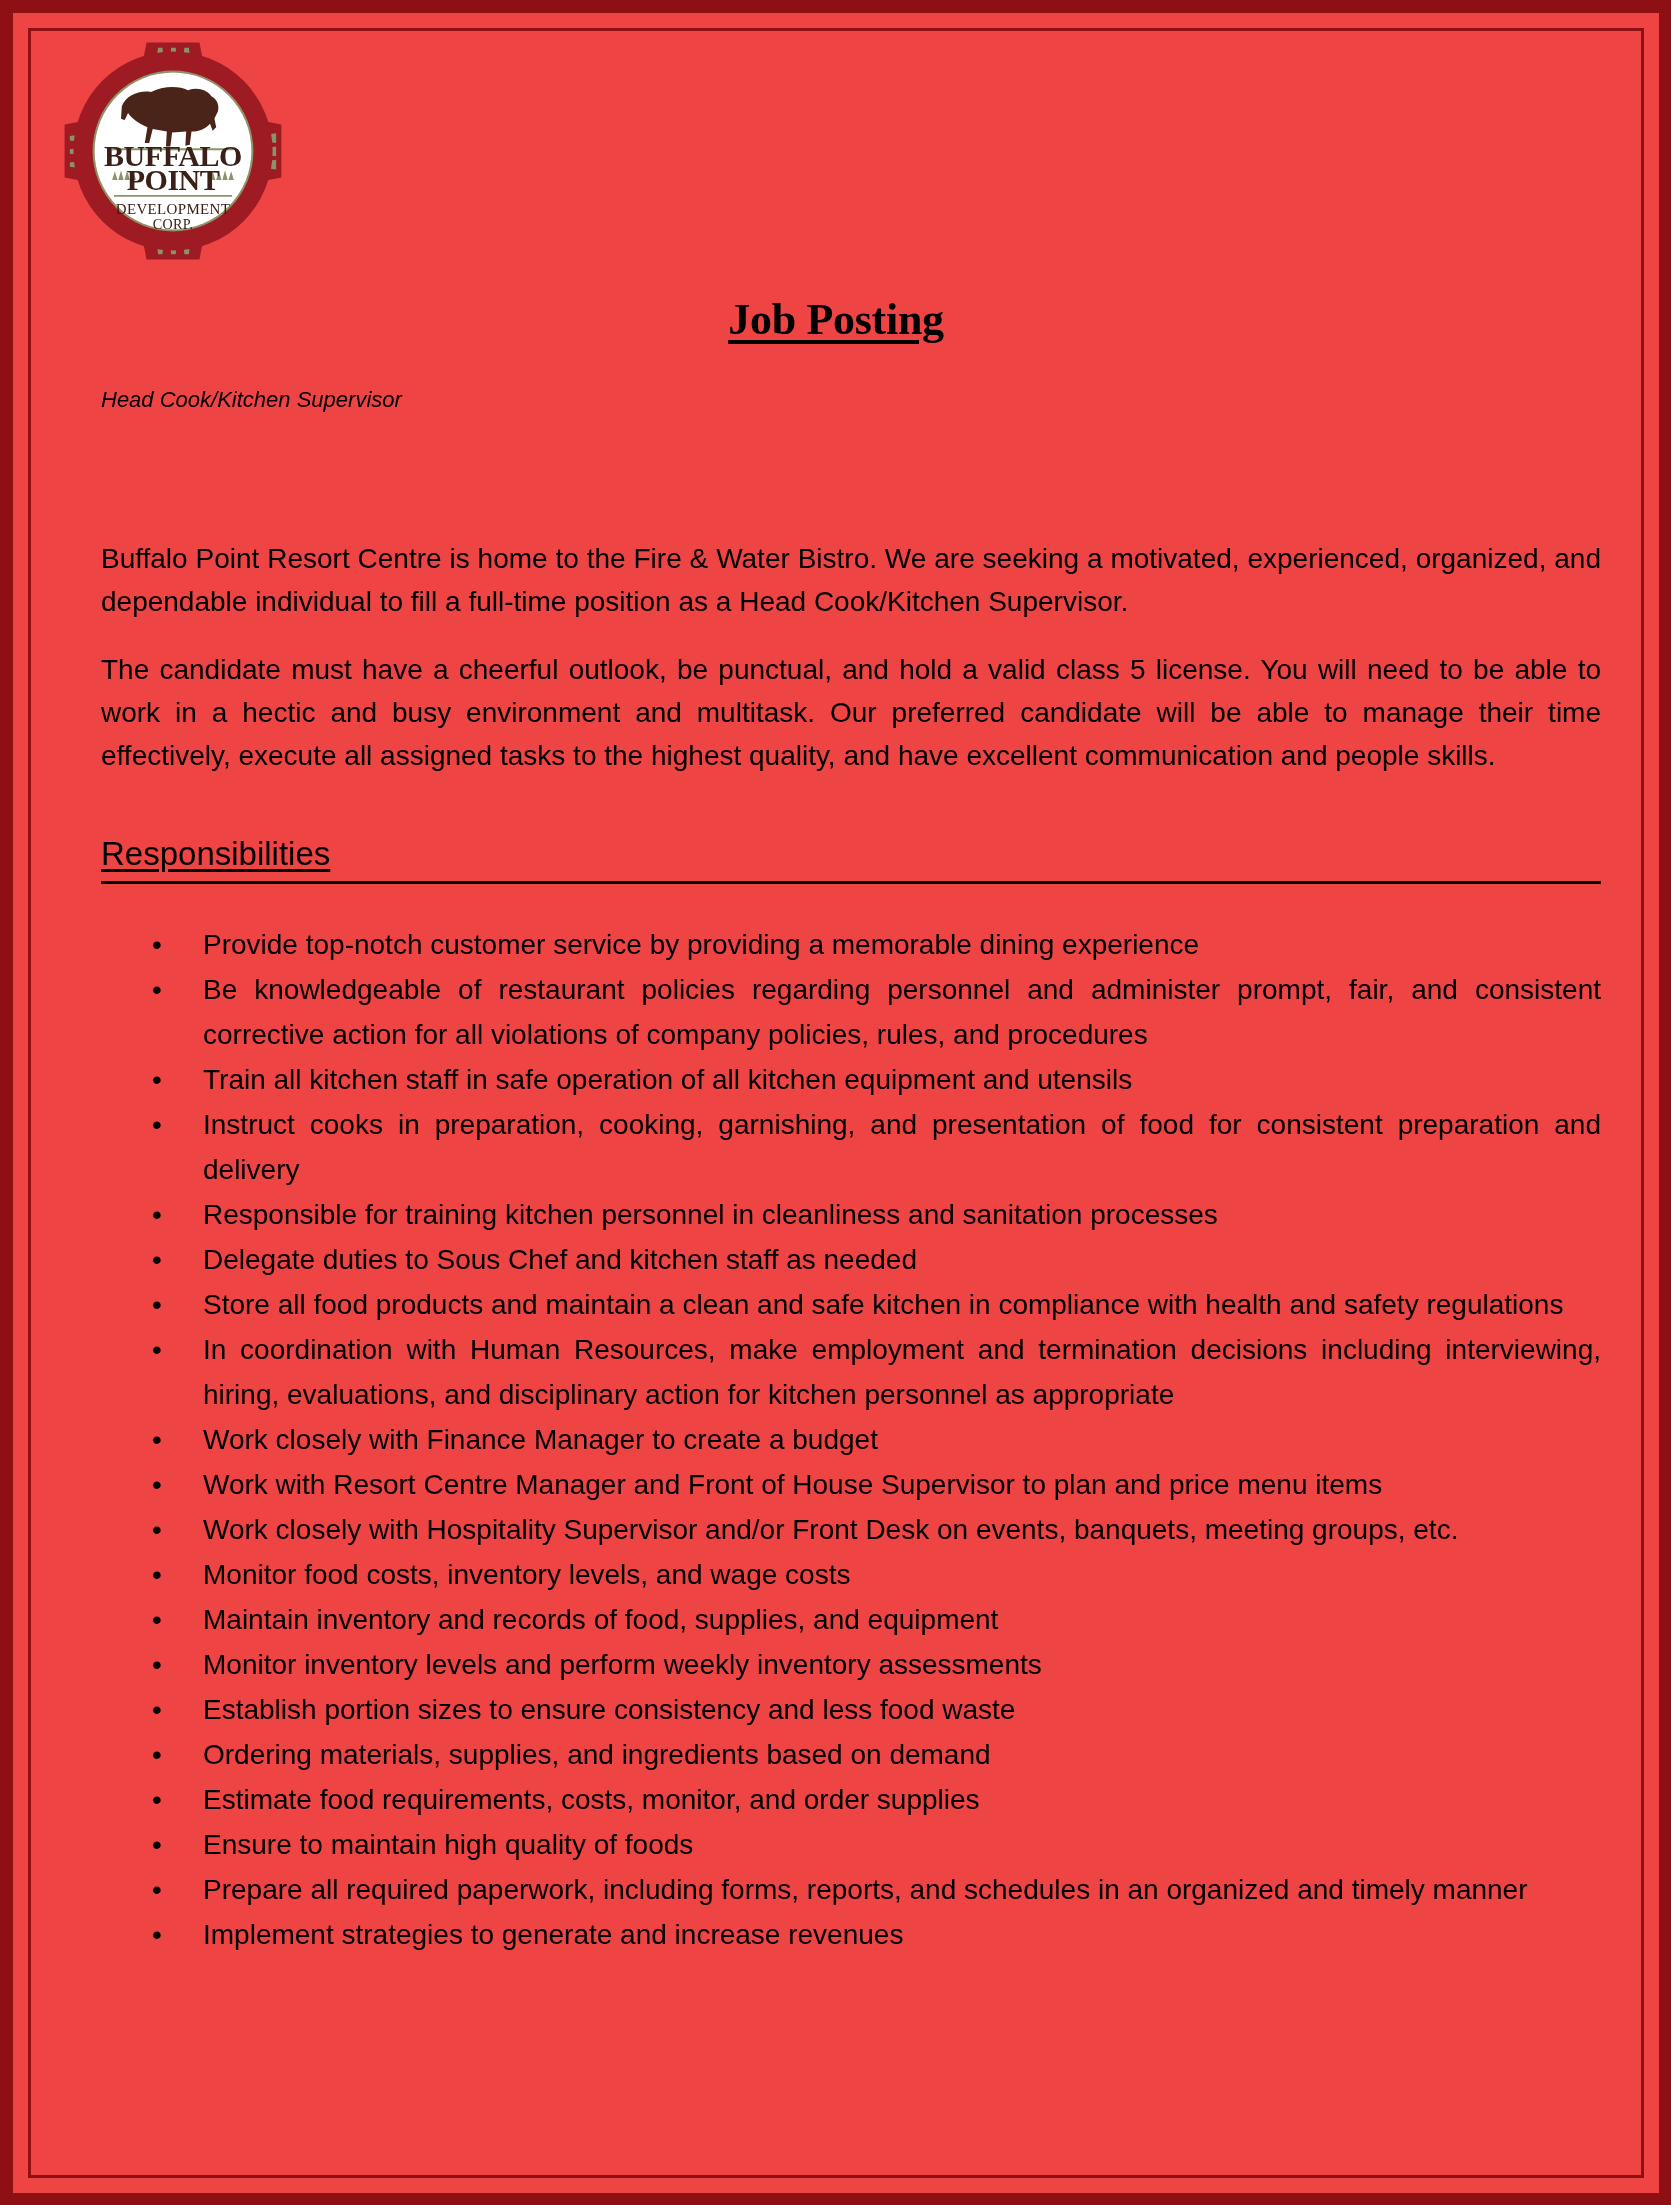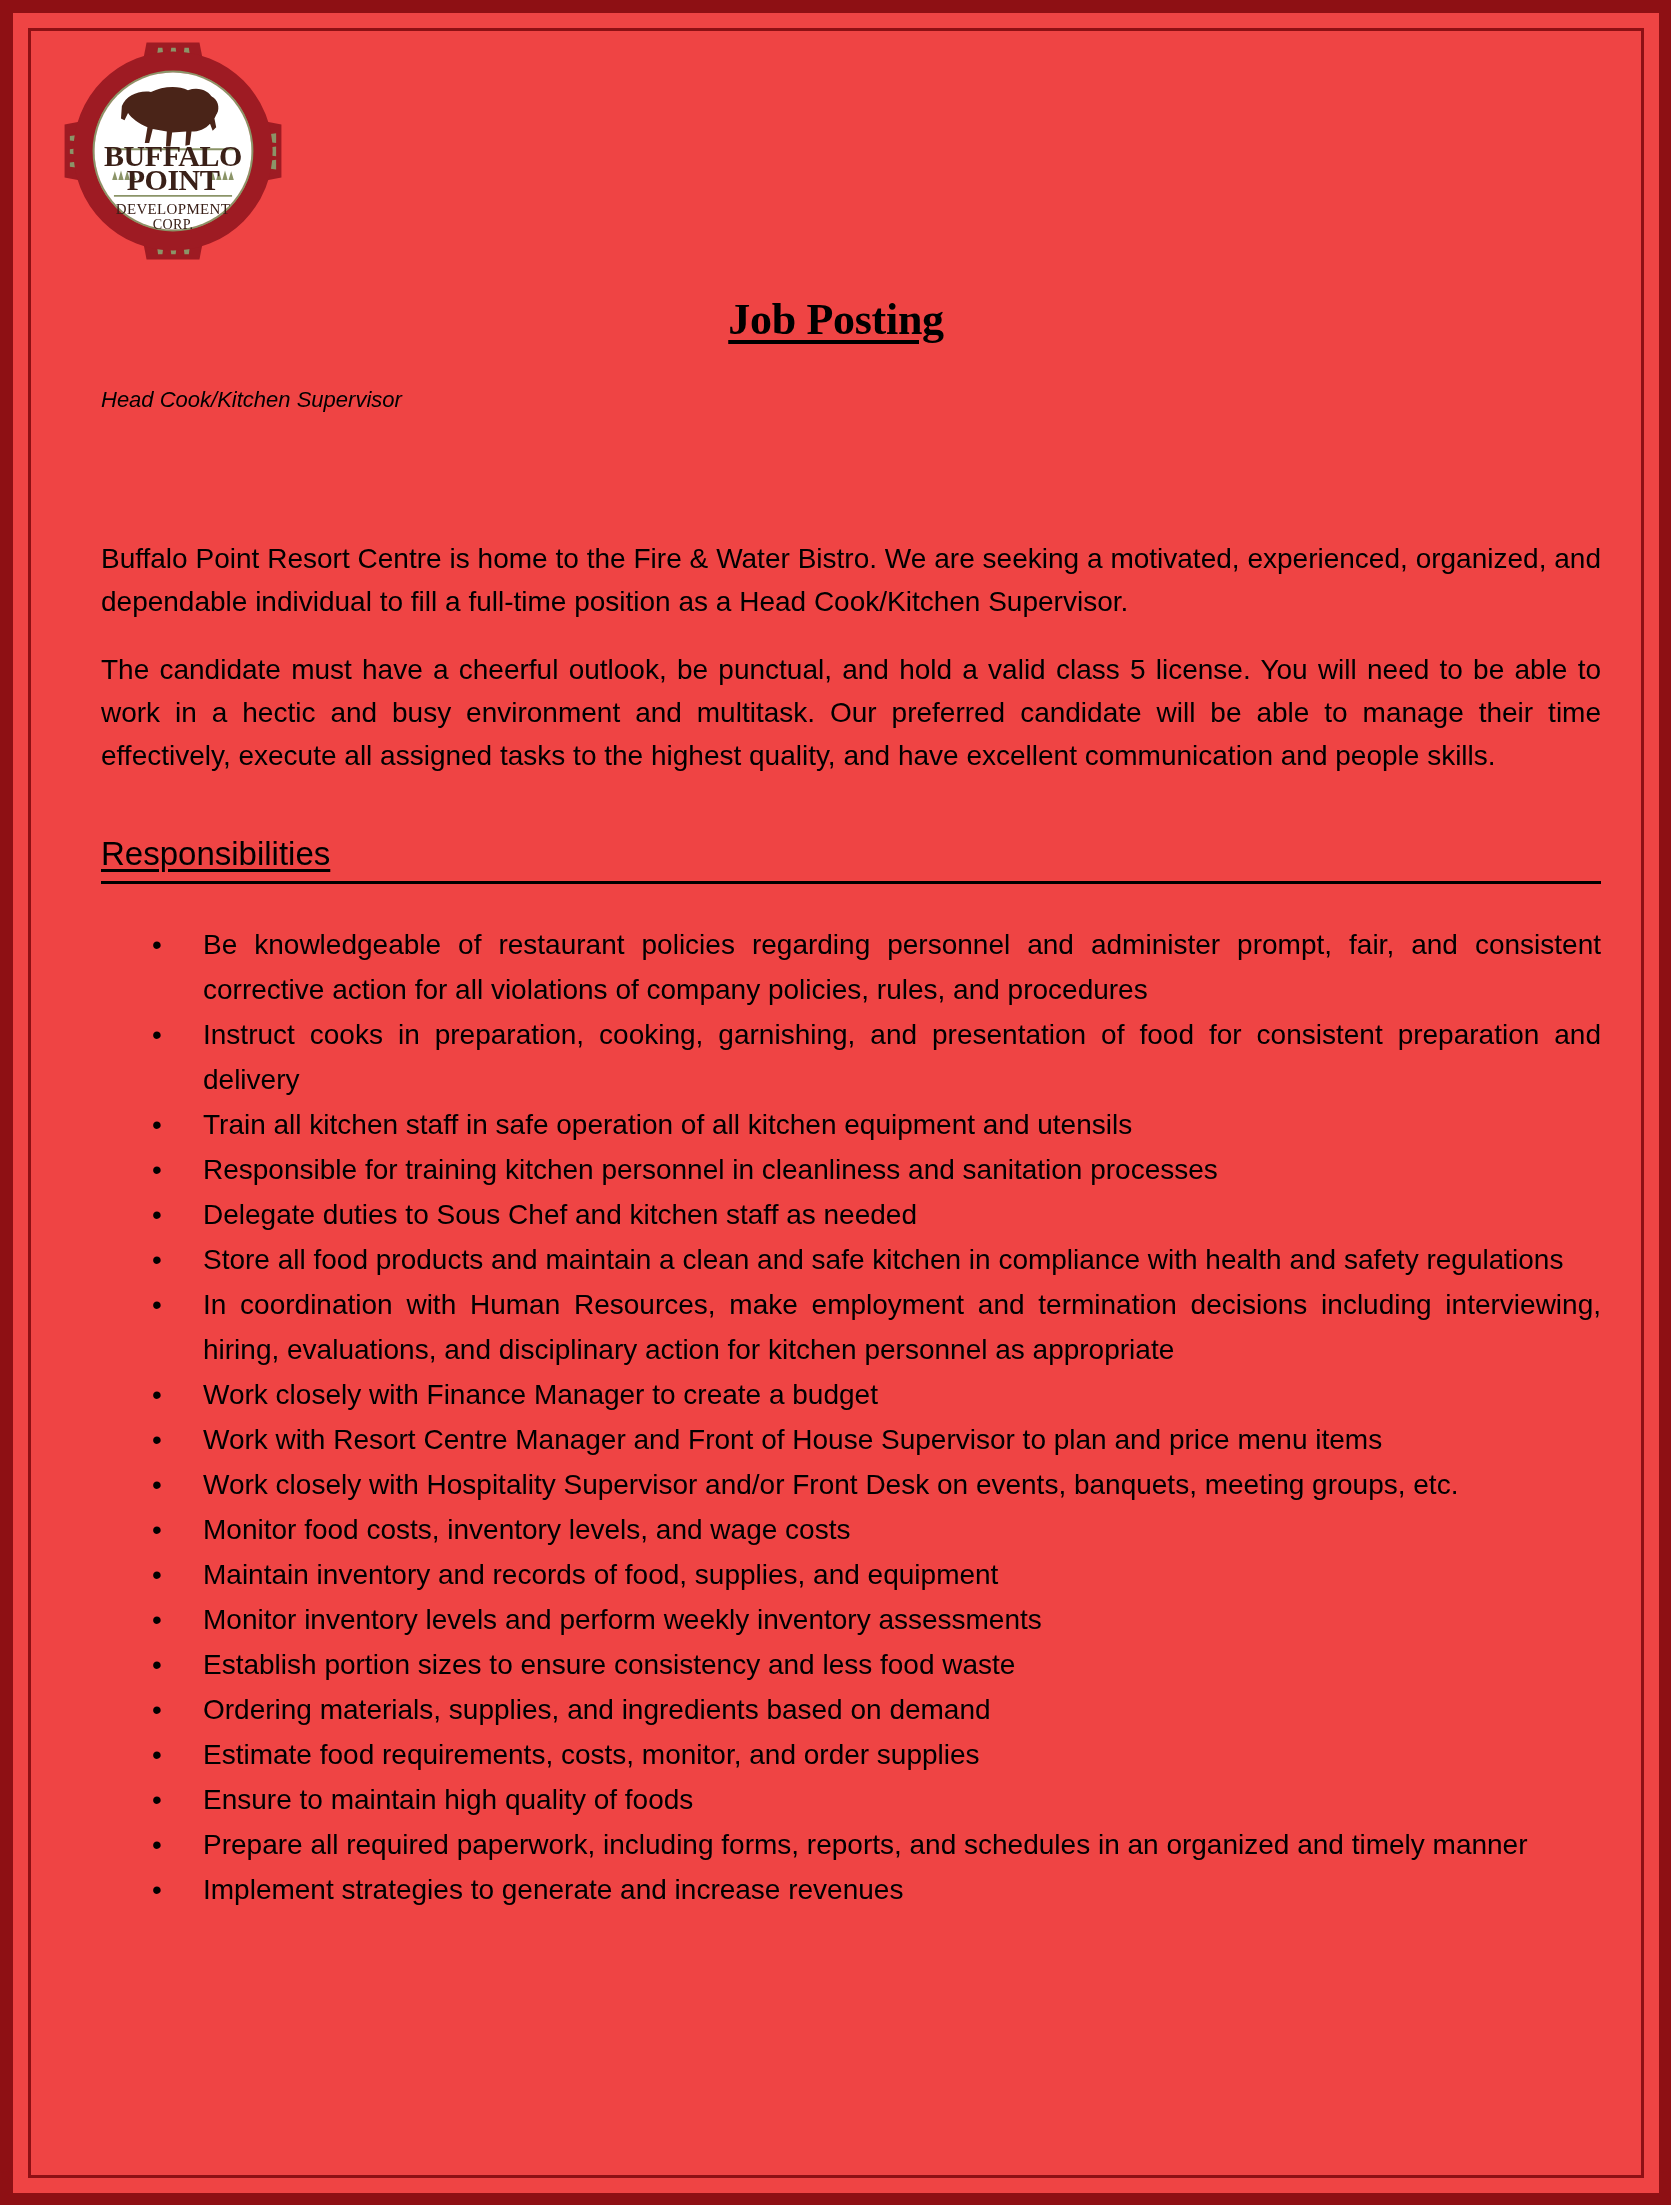--- a/index.html
+++ b/index.html
@@ -224,23 +224,24 @@
     <div class="doc-subtitle">Head Cook/Kitchen Supervisor</div>
 
     <div class="para p1">Buffalo Point Resort Centre is home to the Fire &amp; Water Bistro. We are seeking a motivated, experienced, organized, and dependable individual to fill a full-time position as a Head Cook/Kitchen Supervisor.</div>
     <div class="para p2">The candidate must have a cheerful outlook, be punctual, and hold a valid class 5 license. You will need to be able to work in a hectic and busy environment and multitask. Our preferred candidate will be able to manage their time effectively, execute all assigned tasks to the highest quality, and have excellent communication and people skills.</div>
 
     <div class="section-heading">
       <span class="hl">Responsibilities</span>
     </div>
 
     <ul class="bullets" id="responsibilities-list">
+        <li><span>Provide top-notch customer service by providing a memorable dining experience</span></li>
         <li><span>Be knowledgeable of restaurant policies regarding personnel and administer prompt, fair, and consistent corrective action for all violations of company policies, rules, and procedures</span></li>
+        <li><span>Train all kitchen staff in safe operation of all kitchen equipment and utensils</span></li>
         <li><span>Instruct cooks in preparation, cooking, garnishing, and presentation of food for consistent preparation and delivery</span></li>
-        <li><span>Train all kitchen staff in safe operation of all kitchen equipment and utensils</span></li>
         <li><span>Responsible for training kitchen personnel in cleanliness and sanitation processes</span></li>
         <li><span>Delegate duties to Sous Chef and kitchen staff as needed</span></li>
         <li><span>Store all food products and maintain a clean and safe kitchen in compliance with health and safety regulations</span></li>
         <li><span>In coordination with Human Resources, make employment and termination decisions including interviewing, hiring, evaluations, and disciplinary action for kitchen personnel as appropriate</span></li>
         <li><span>Work closely with Finance Manager to create a budget</span></li>
         <li><span>Work with Resort Centre Manager and Front of House Supervisor to plan and price menu items</span></li>
         <li><span>Work closely with Hospitality Supervisor and/or Front Desk on events, banquets, meeting groups, etc.</span></li>
         <li><span>Monitor food costs, inventory levels, and wage costs</span></li>
         <li><span>Maintain inventory and records of food, supplies, and equipment</span></li>
         <li><span>Monitor inventory levels and perform weekly inventory assessments</span></li>

